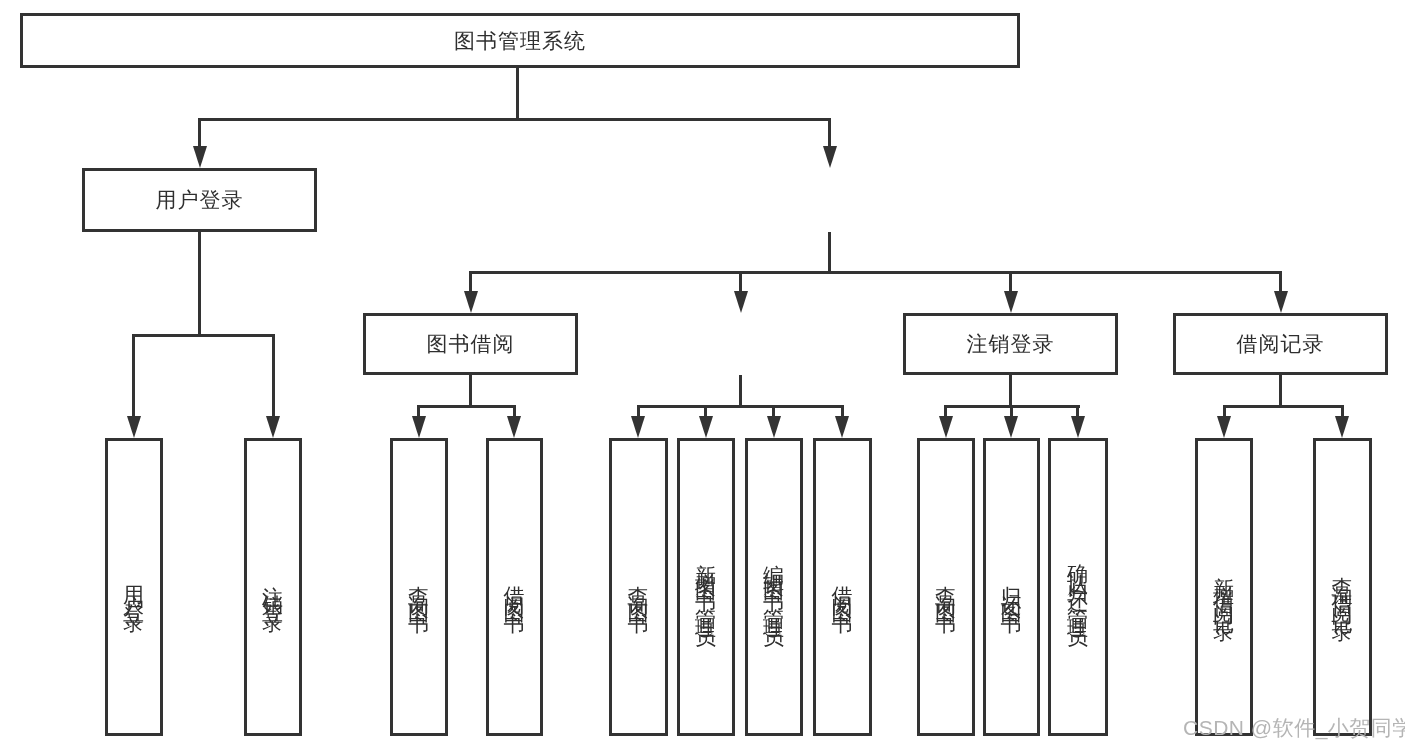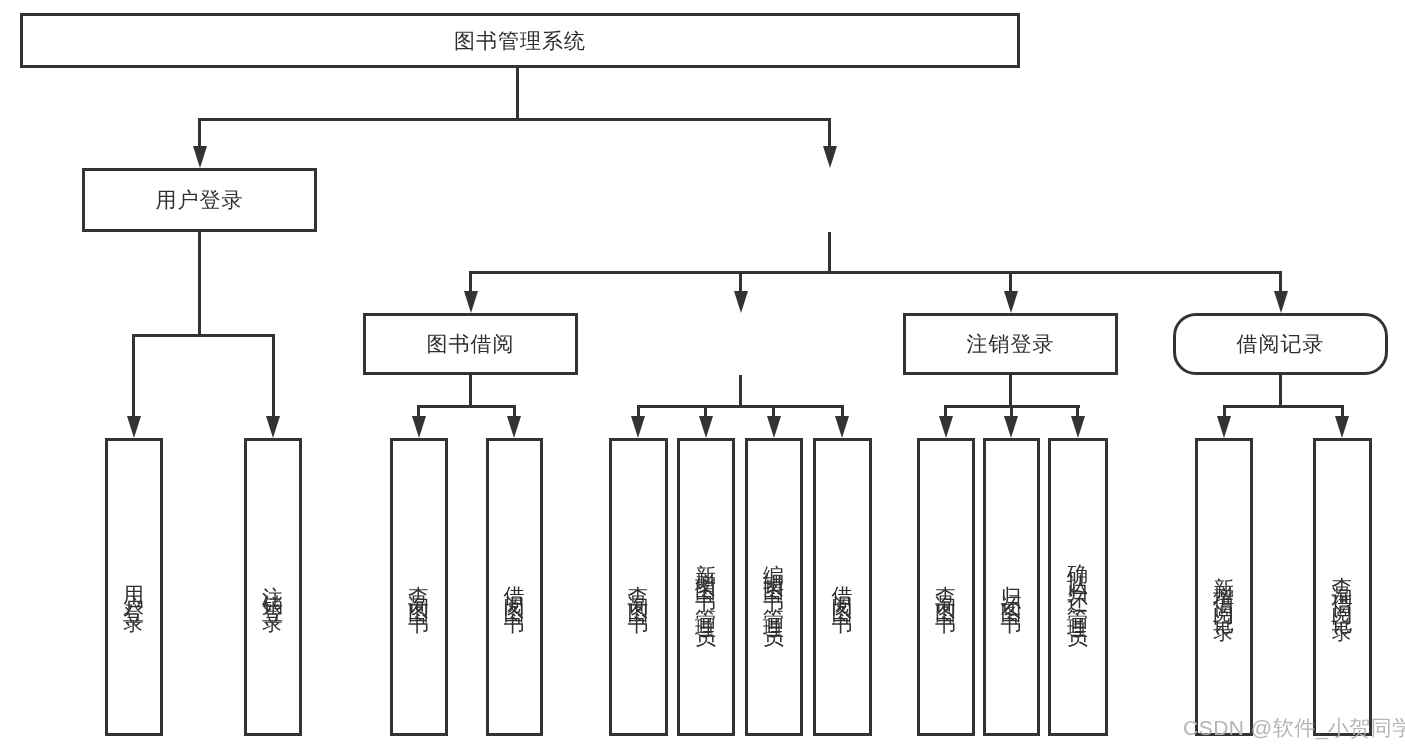--- a/index.html
+++ b/index.html
@@ -48,21 +48,21 @@
   <div class="box" style="left:82px;top:168px;width:235px;height:64px;">
     <span>用户登录</span>
   </div>
 
   <div class="box" style="left:363px;top:313px;width:215px;height:62px;">
     <span>图书借阅</span>
   </div>
   <div class="box" style="left:903px;top:313px;width:215px;height:62px;">
     <span>注销登录</span>
   </div>
-  <div class="box" style="left:1173px;top:313px;width:215px;height:62px;border-radius:23px;">
+  <div class="box" style="left:1173px;top:313px;width:215px;height:62px;">
     <span>借阅记录</span>
   </div>
 
   <div class="leaf" style="left:105px;width:58px;">
     <span>用户登录</span>
   </div>
   <div class="leaf" style="left:244px;width:58px;">
     <span>注销登录</span>
   </div>
 

